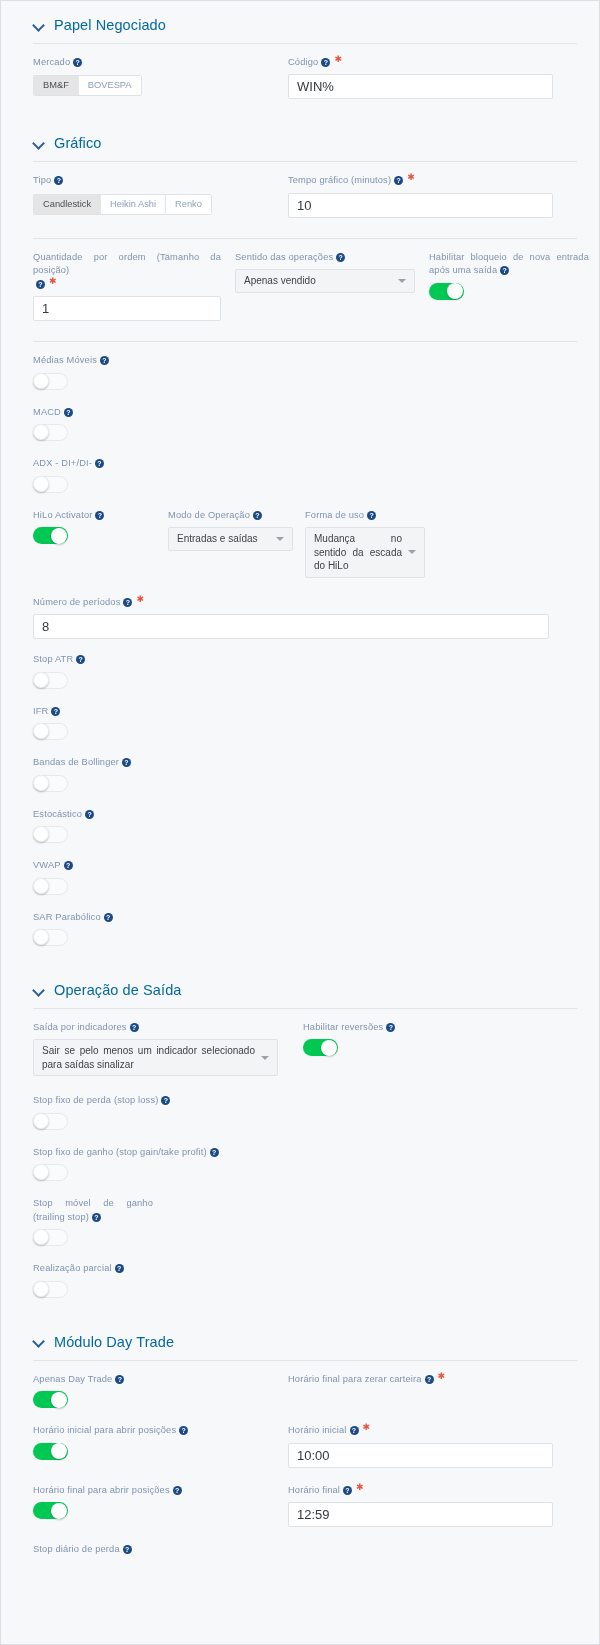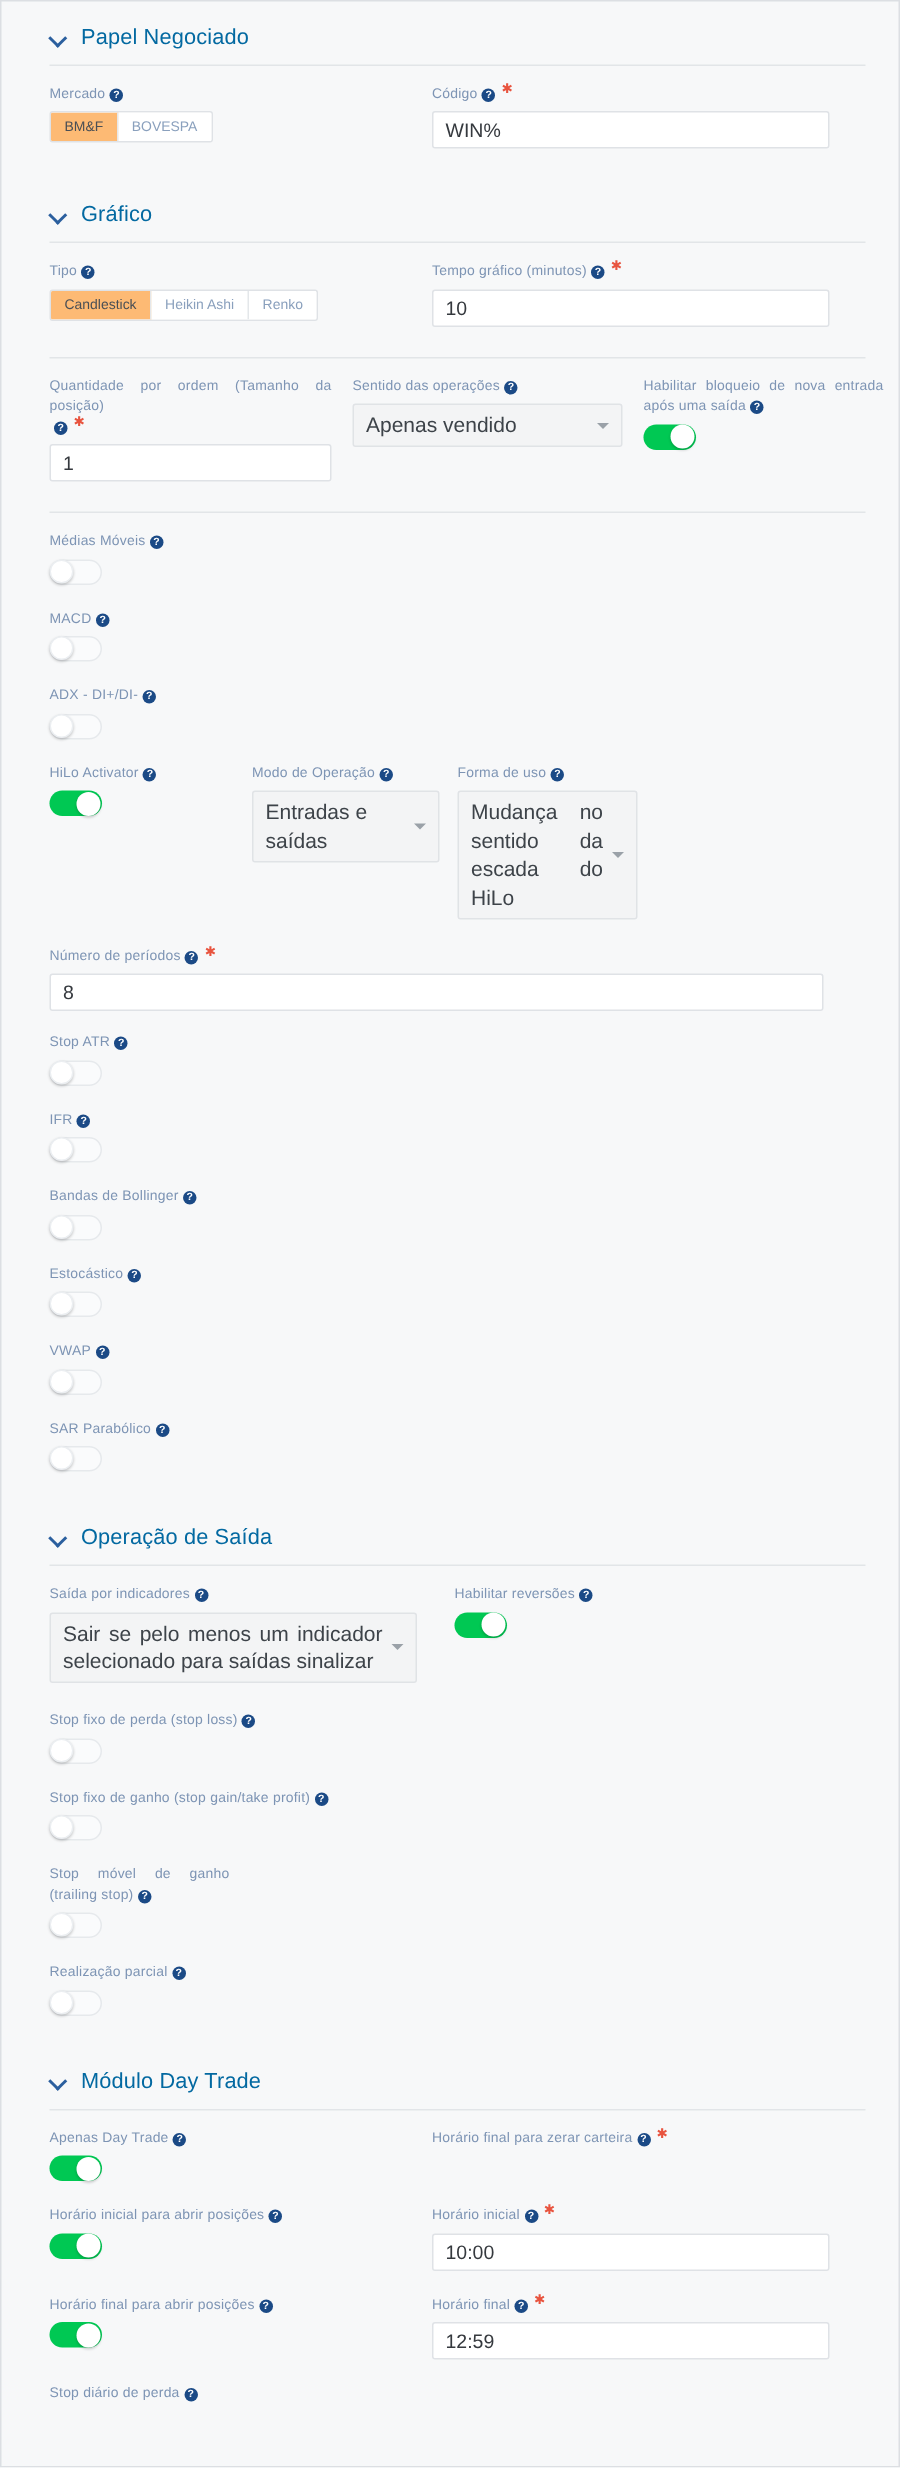--- a/index.html
+++ b/index.html
@@ -132,32 +132,32 @@
     font-size: 9.3px;
     color: #8aa0bd;
     padding: 0 9px;
     line-height: 19px;
     border-right: 1px solid #e4e7ea;
     background: #fff;
     white-space: nowrap;
   }
   .seg > div:last-child { border-right: none; }
   .seg > div.on {
-    background: #fdba74;
+    background: #e5e5e5;
     color: #4a4f55;
   }
 
   
   .sel {
     position: relative;
     background: #f3f4f5;
     border: 1px solid #e0e3e6;
     border-radius: 2px;
     min-height: 23px;
-    font-size: 14px;
+    font-size: 10px;
     color: #3d4349;
     padding: 4px 22px 4px 8px;
     line-height: 1.35;
   }
   .sel .caret {
     position: absolute;
     right: 8px; top: 50%;
     margin-top: -2px;
     width: 0; height: 0;
     border-left: 4px solid transparent;

